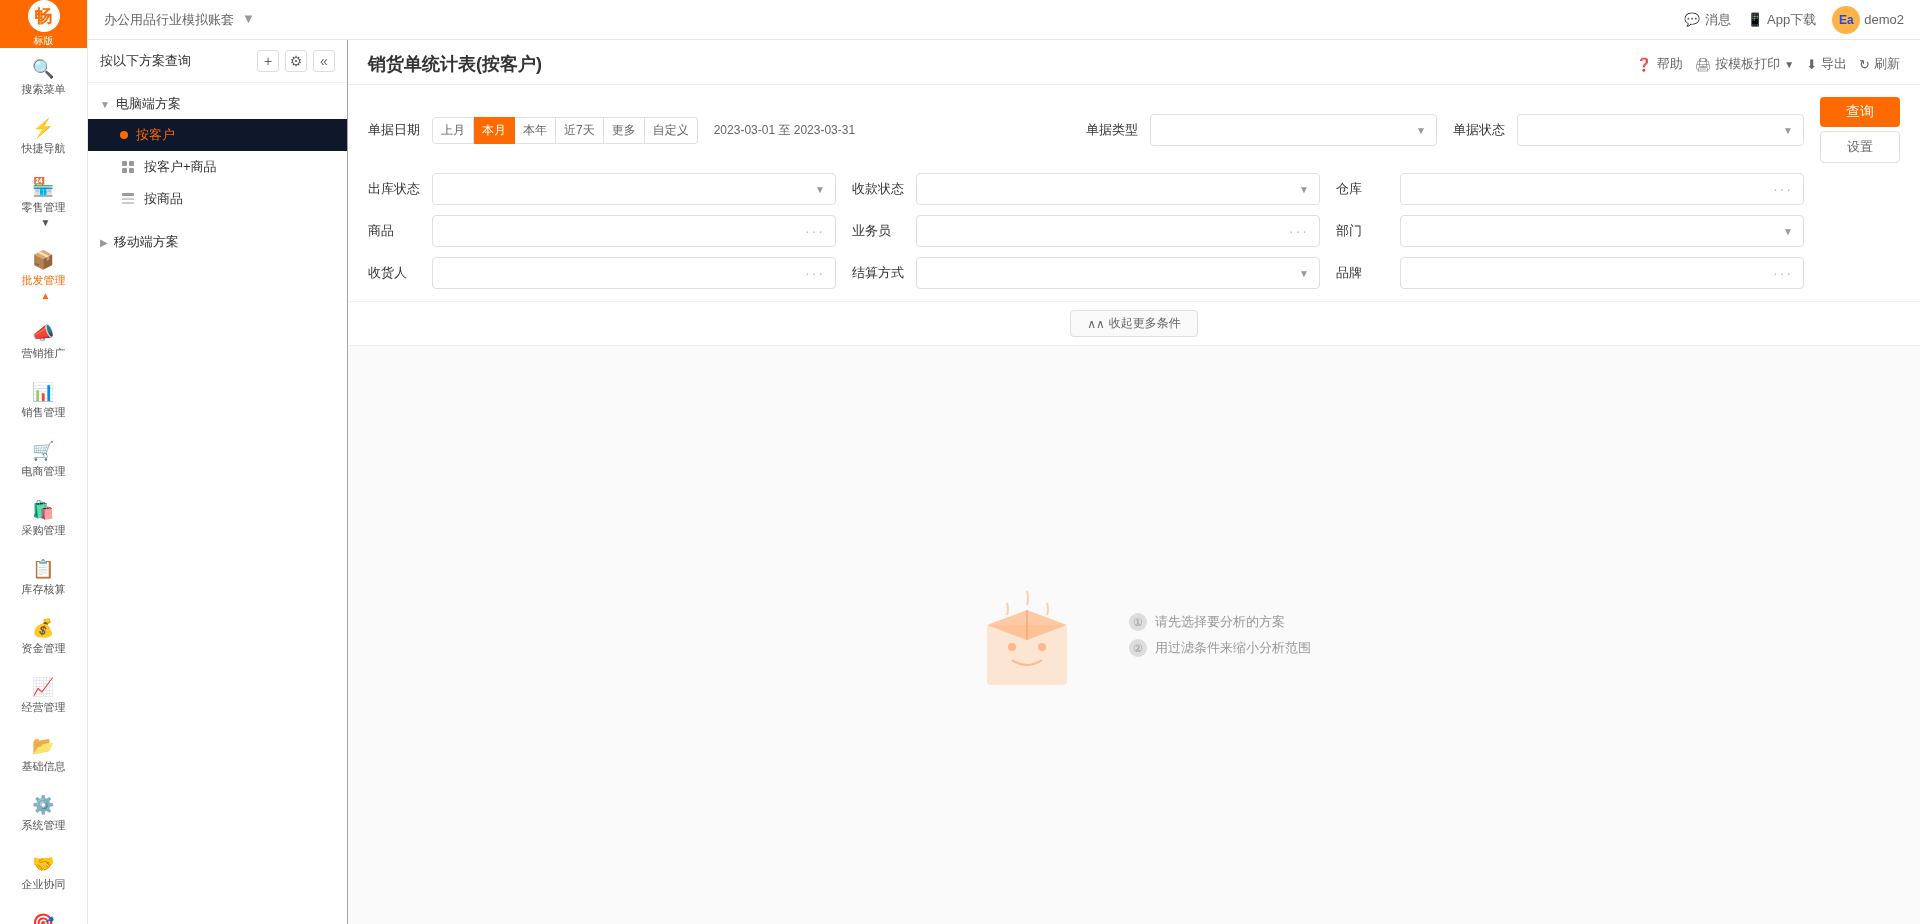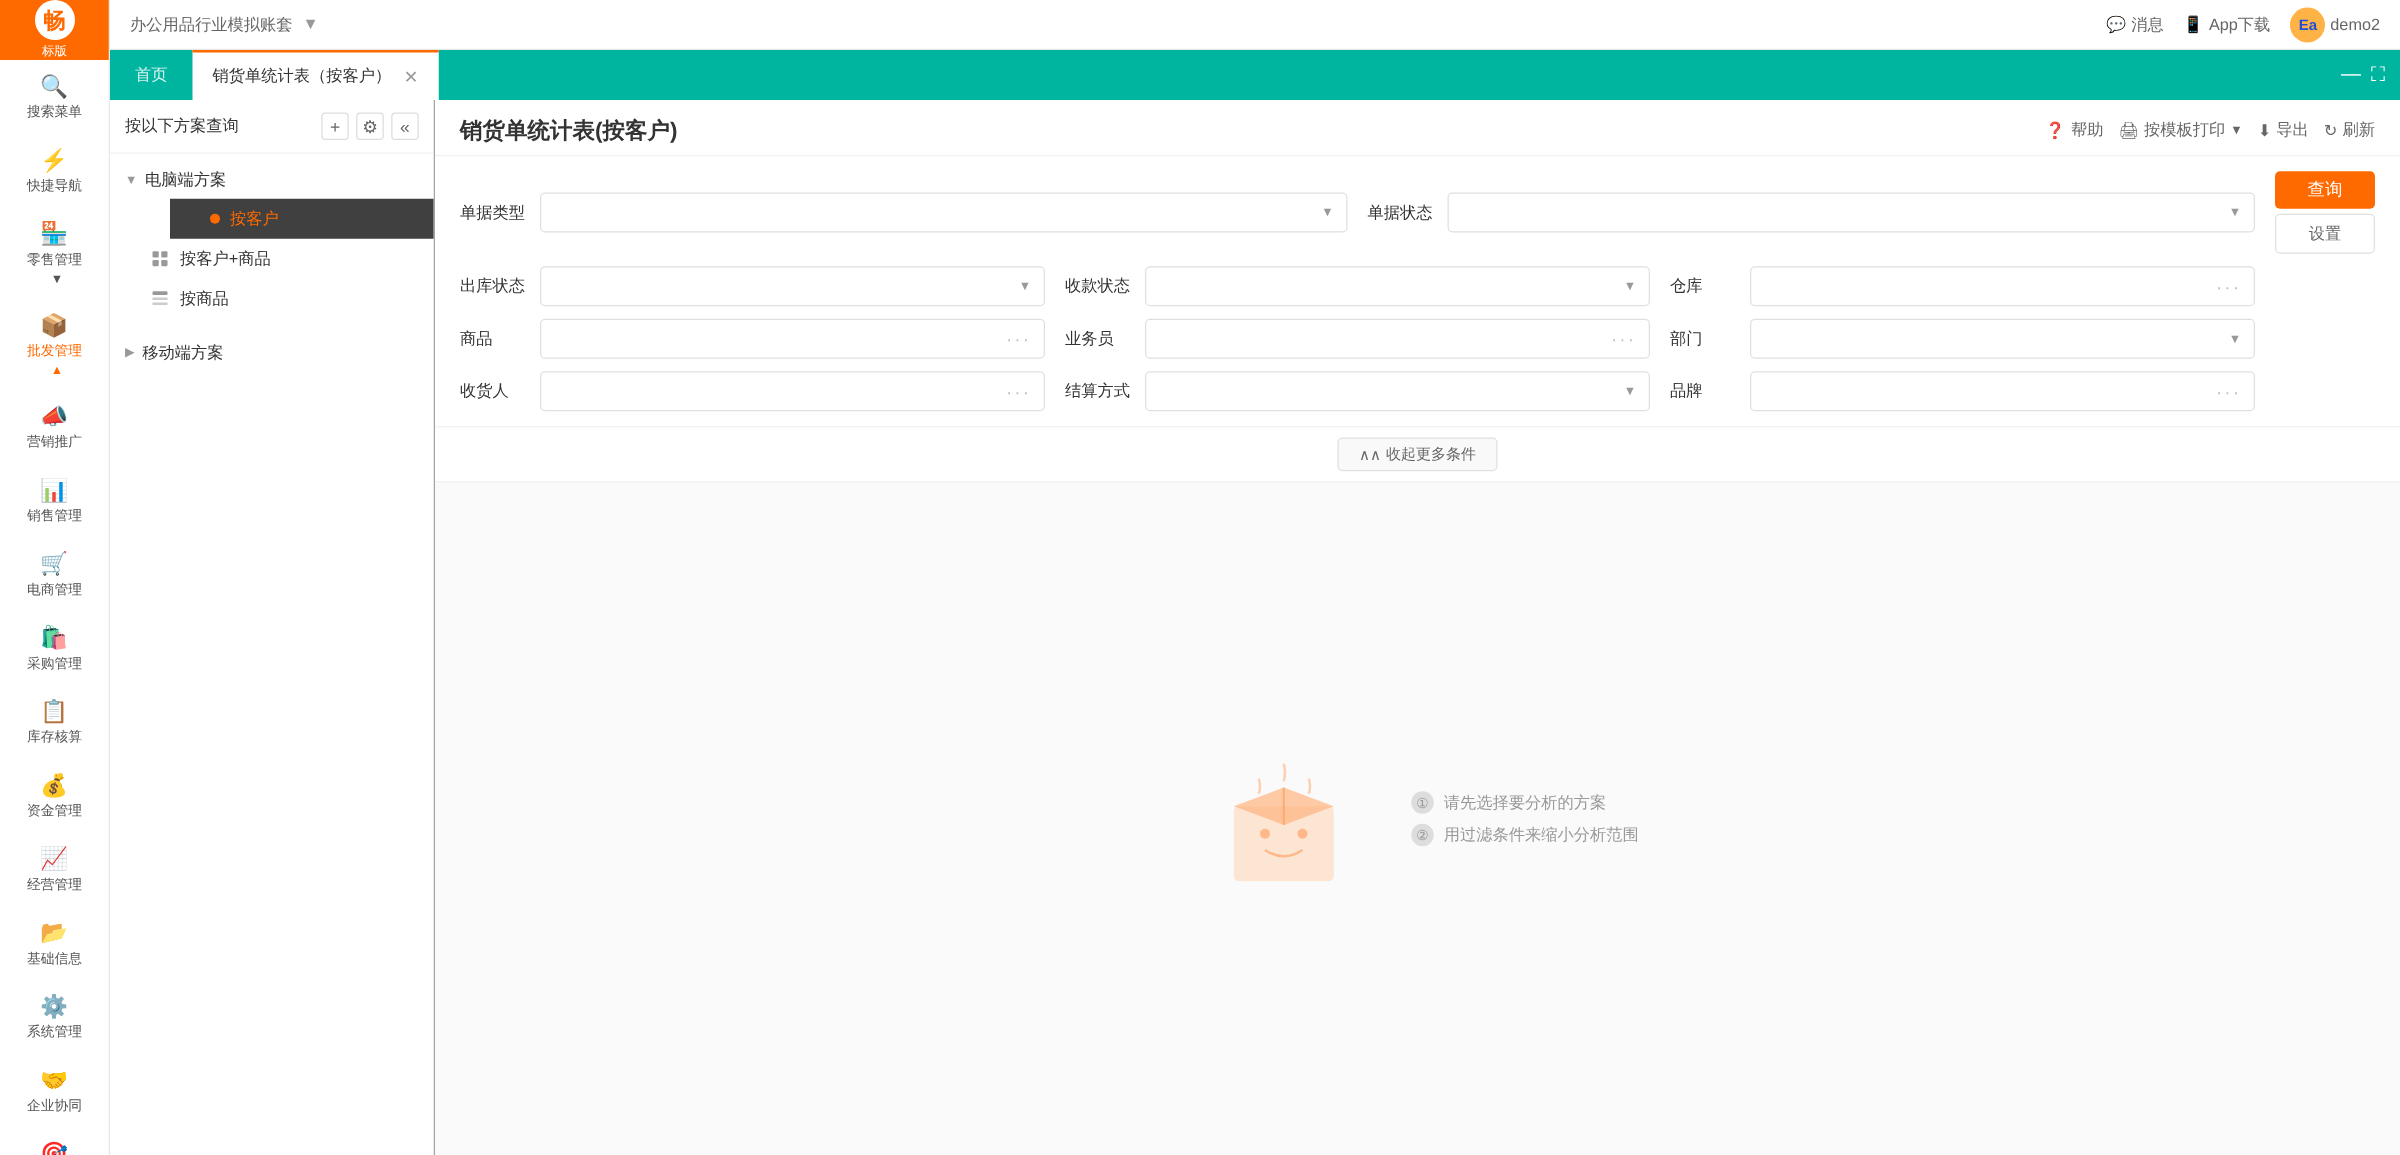--- a/index.html
+++ b/index.html
@@ -131,23 +131,22 @@
     .scheme-sub-item {
       padding: 7px 12px 7px 32px;
       display: flex;
       align-items: center;
       gap: 8px;
       font-size: 13px;
       color: #333;
       cursor: pointer;
     }
     .scheme-sub-item.active {
-      background: #404040;
+      background: #0f172a;
       color: #ff6a00;
-      margin-left: 48px;
     }
     .scheme-sub-item.active .scheme-dot {
       background: #ff6a00;
     }
     .scheme-dot {
       width: 8px; height: 8px;
       border-radius: 50%;
       background: #ccc;
       flex-shrink: 0;
     }
@@ -424,34 +423,20 @@
       </div>
       <div class="header-btn">
         <div class="avatar-circle">
           <span>Ea</span>
         </div>
         <span>demo2</span>
       </div>
     </div>
   </div>
 
-  <div style="background:#00b5a0; display:flex; align-items:stretch; height:40px;">
-    <div style="padding:0 20px; display:flex; align-items:center; font-size:13px; color:#fff; cursor:pointer; opacity:0.85;">
-      <span>首页</span>
-    </div>
-    <div style="padding:0 16px; display:flex; align-items:center; gap:6px; font-size:13px; color:#333; cursor:pointer; background:#fff; border-top:2px solid #ff6a00;">
-      <span>销货单统计表（按客户）</span>
-      <span style="font-size:14px; color:#999; margin-left:4px;">✕</span>
-    </div>
-    <div style="flex:1;"></div>
-    <div style="display:flex; align-items:center; padding:0 12px; gap:8px;">
-      <span style="color:#fff; cursor:pointer; font-size:16px;">—</span>
-      <span style="color:#fff; cursor:pointer; font-size:16px;">⛶</span>
-    </div>
-  </div>
 
   <div class="content-area">
 
     <div class="scheme-panel">
       <div class="scheme-header">
         <span>按以下方案查询</span>
         <div class="scheme-header-actions">
           <button class="scheme-action-btn">+</button>
           <button class="scheme-action-btn">⚙</button>
           <button class="scheme-action-btn">«</button>
@@ -524,20 +509,32 @@
           <div class="page-action-btn">
             <span>↻</span>
             <span>刷新</span>
           </div>
         </div>
       </div>
 
       <div class="filter-area">
 
         <div class="filter-row">
+          <div class="filter-item" style="flex:2;">
+            <span class="filter-label">单据日期</span>
+            <div class="date-tabs">
+              <button class="date-tab">上月</button>
+              <button class="date-tab active">本月</button>
+              <button class="date-tab">本年</button>
+              <button class="date-tab">近7天</button>
+              <button class="date-tab">更多</button>
+              <button class="date-tab">自定义</button>
+            </div>
+            <span class="date-range-text" style="margin-left:8px;">2023-03-01 至 2023-03-31</span>
+          </div>
 
           <div class="filter-item">
             <span class="filter-label">单据类型</span>
             <div class="filter-control">
               <span class="control-text"></span>
               <span class="control-arrow">▼</span>
             </div>
           </div>
 
           <div class="filter-item">

